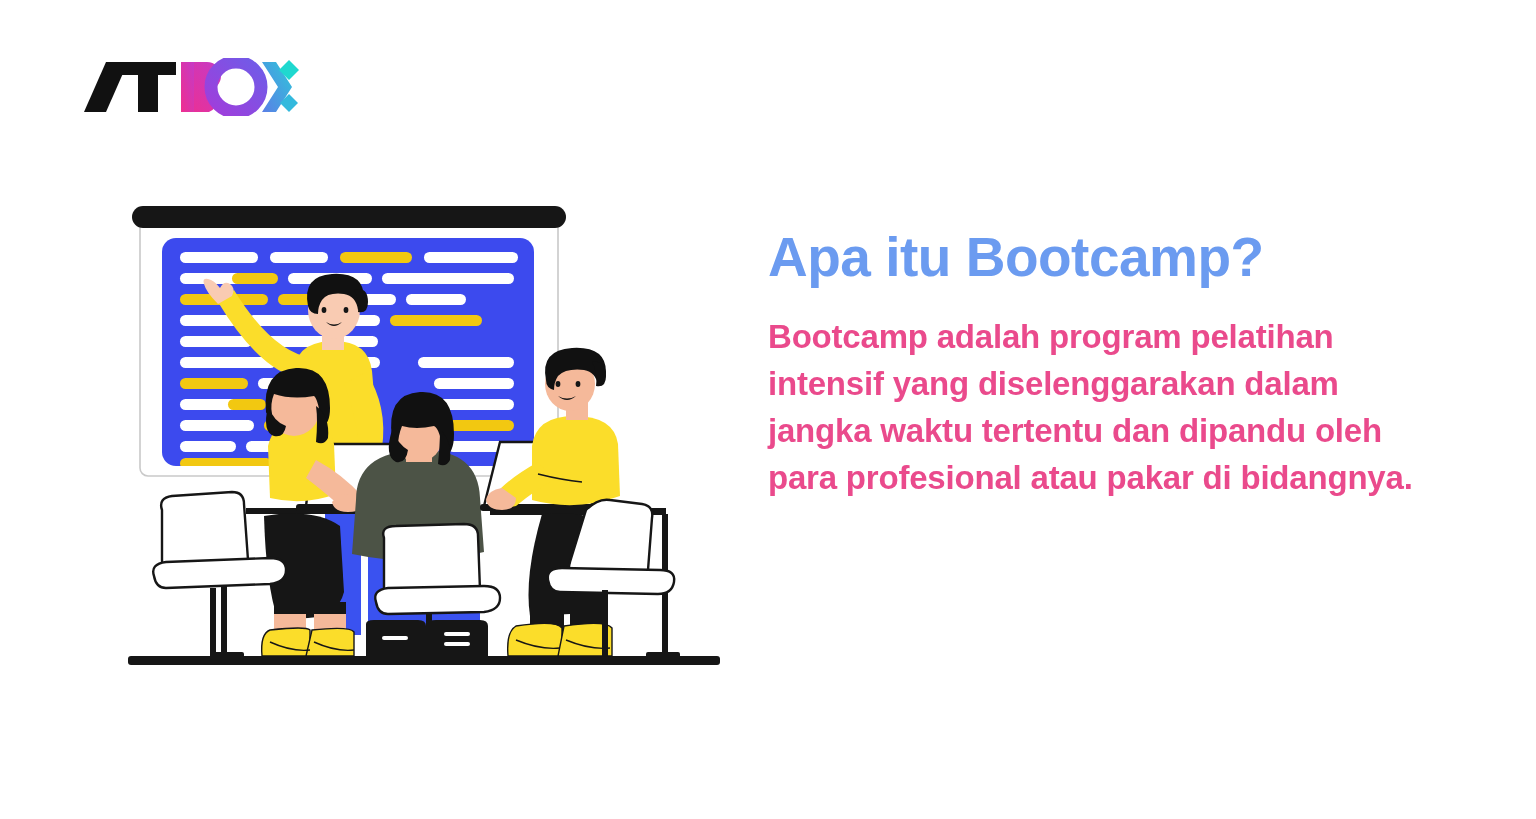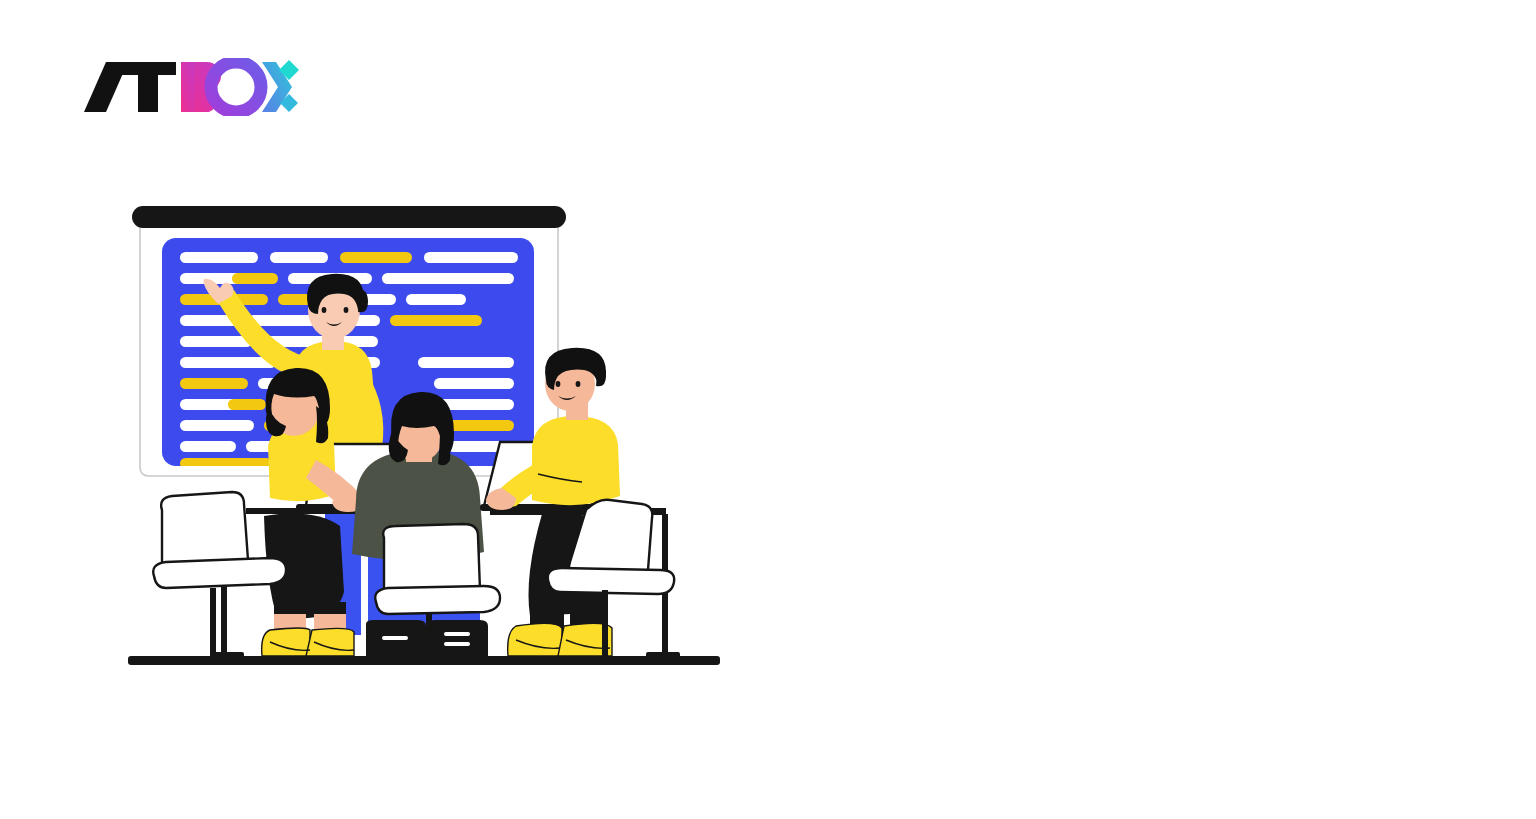--- a/index.html
+++ b/index.html
@@ -303,14 +303,18 @@
         <ellipse cx="460" cy="194" rx="2.4" ry="3" fill="#161616"></ellipse>
         <path d="M440,206 q9,8 18,0 q-9,5 -18,0 z" fill="#161616"></path>
 
         <path d="M468,320 q12,-12 24,-10 l32,4 q12,2 10,14 l-4,52 q-2,12 -16,10 l-54,-4 q-12,-2 -8,-14 z" fill="#ffffff" stroke="#161616" stroke-width="2.4"></path>
         <path d="M430,390 q-2,-12 14,-12 l98,2 q16,0 14,12 q-2,12 -16,12 l-98,-2 q-10,0 -12,-12 z" fill="#ffffff" stroke="#161616" stroke-width="2.4"></path>
         <rect x="484" y="400" width="6" height="66" fill="#161616"></rect>
       </g>
     </svg>
   </div>
 
+  <div class="text-col">
+    <h1 class="headline">Apa itu Bootcamp?</h1>
+    <p class="body-copy">Bootcamp adalah program pelatihan intensif yang diselenggarakan dalam jangka waktu tertentu dan dipandu oleh para profesional atau pakar di bidangnya.</p>
+  </div>
 
 </div>
 
 </body></html>

